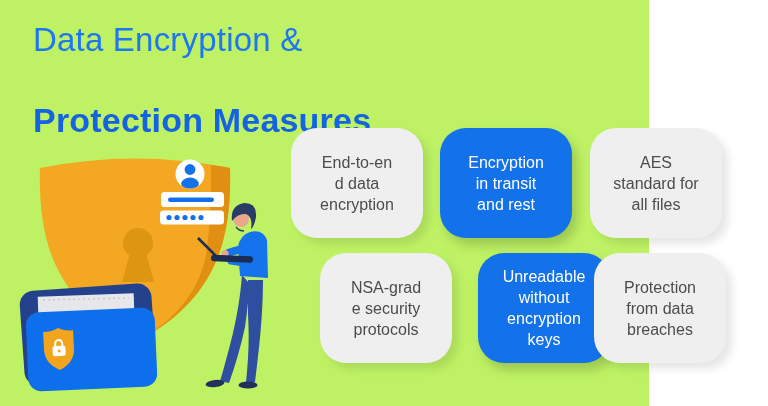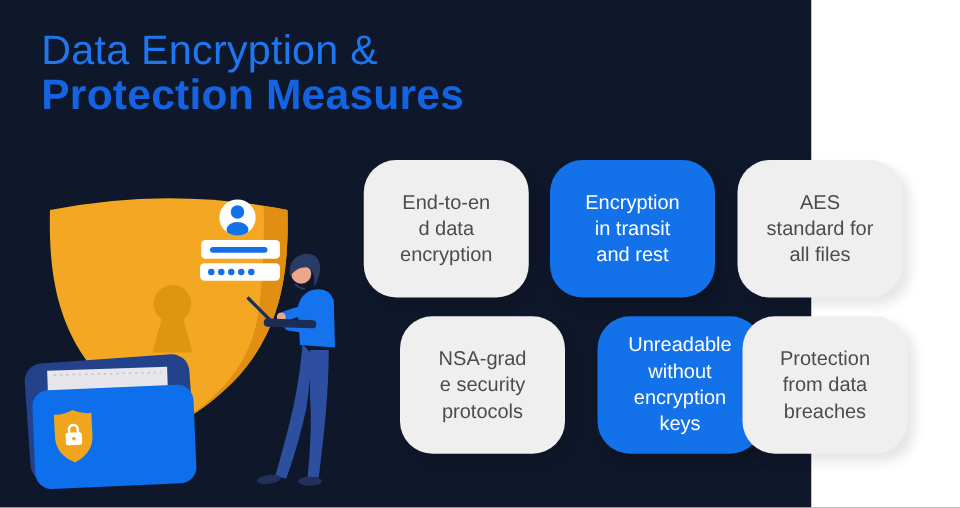--- a/index.html
+++ b/index.html
@@ -1,22 +1,22 @@
 <!DOCTYPE html>
 <html><head>
 <meta charset="utf-8">
 <style>
   html,body{margin:0;padding:0;background:#ffffff;}
   body{width:768px;height:406px;overflow:hidden;font-family:"Liberation Sans",sans-serif;}
-  .page{position:relative;width:649px;height:406px;background:#0f172a;}
+  .page{position:relative;width:649px;height:406px;background:#bef264;}
 
   
   .title{position:absolute;left:33px;top:21px;}
   .title .t1{font-size:33px;line-height:37px;font-weight:400;color:#1e76f1;letter-spacing:.2px;}
-  .title .t2{font-size:34px;line-height:36px;font-weight:800;color:#1463e2;letter-spacing:.2px;}
+  .title .t2{font-size:34px;line-height:36px;font-weight:800;color:#1463e2;letter-spacing:.2px;margin-top:44px;}
 
   
   .card{position:absolute;width:132px;height:110px;border-radius:26px;
         display:flex;align-items:center;justify-content:center;text-align:center;}
   .card .txt{white-space:pre-line;font-size:16px;line-height:21px;font-weight:500;}
   .card.gray{background:#efefef;box-shadow:6px 6px 9px rgba(0,0,0,0.10);}
   .card.gray .txt{color:#4c4c4c;}
   .card.blue{background:#1371e9;box-shadow:5px 7px 11px rgba(0,0,0,0.18);}
   .card.blue .txt{color:#ffffff;}
 

